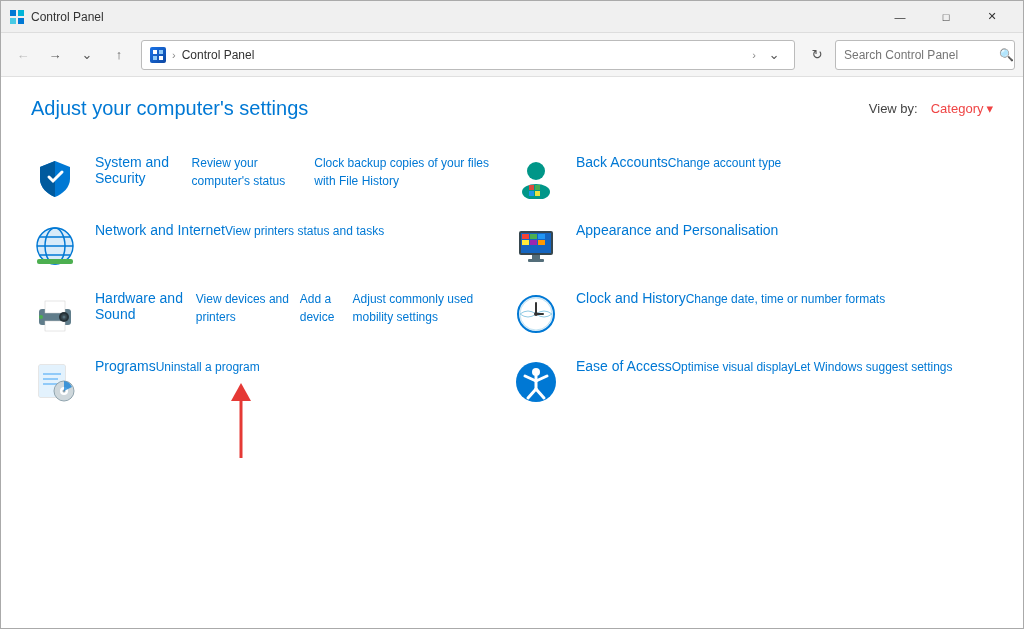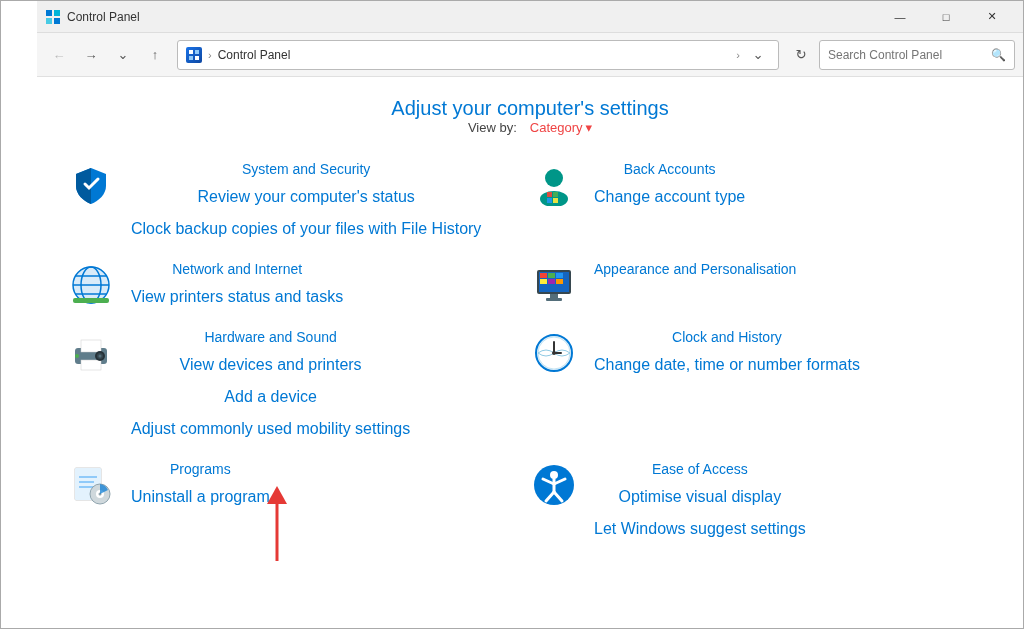--- a/index.html
+++ b/index.html
@@ -1,55 +1,55 @@
 <!DOCTYPE html>
 <html><head>
   <meta charset="utf-8">
   <style>
     * { margin: 0; padding: 0; box-sizing: border-box; }
     body { font-family: 'Segoe UI', Arial, sans-serif; background: #f3f3f3; width: 1024px; height: 629px; overflow: hidden; }
 
     
-    .window { width: 1024px; height: 629px; background: #fff; border: 1px solid #aaa; display: flex; flex-direction: column; padding-left: 36px; }
+    .window { width: 1024px; height: 629px; background: #fff; border: 1px solid #aaa; display: flex; flex-direction: column; }
     .title-bar { background: #f0f0f0; height: 32px; display: flex; align-items: center; padding: 0 8px; border-bottom: 1px solid #ddd; user-select: none; }
     .title-bar-icon { width: 16px; height: 16px; margin-right: 6px; }
     .title-bar-title { font-size: 12px; color: #333; flex: 1; }
     .title-bar-controls { display: flex; gap: 0; }
     .title-bar-btn { width: 46px; height: 32px; border: none; background: transparent; cursor: pointer; font-size: 11px; color: #333; display: flex; align-items: center; justify-content: center; }
 
     
     .address-bar { height: 44px; background: #f5f5f5; border-bottom: 1px solid #e0e0e0; display: flex; align-items: center; padding: 0 8px; gap: 4px; }
     .nav-btn { width: 28px; height: 28px; border: none; background: transparent; cursor: pointer; border-radius: 4px; display: flex; align-items: center; justify-content: center; color: #555; font-size: 13px; }
     .nav-btn.disabled { color: #bbb; cursor: default; }
     .address-input-wrapper { flex: 1; height: 30px; background: #fff; border: 1px solid #bbb; border-radius: 3px; display: flex; align-items: center; padding: 0 8px; gap: 6px; margin: 0 4px; }
     .address-icon { width: 16px; height: 16px; background: linear-gradient(135deg, #1a73e8, #0d47a1); border-radius: 2px; display: flex; align-items: center; justify-content: center; flex-shrink: 0; }
     .address-icon svg { width: 12px; height: 12px; }
     .address-text { font-size: 12px; color: #333; flex: 1; }
     .address-separator { color: #888; font-size: 11px; }
     .address-dropdown { width: 24px; height: 28px; border: none; background: transparent; cursor: pointer; color: #555; display: flex; align-items: center; justify-content: center; }
     .refresh-btn { width: 28px; height: 28px; border: none; background: transparent; cursor: pointer; color: #555; display: flex; align-items: center; justify-content: center; border-radius: 4px; }
-    .search-box { width: 196px; height: 30px; border: 1px solid #bbb; border-radius: 3px; background: #fff; display: flex; align-items: center; padding: 0 8px; }
+    .search-box { width: 180px; height: 30px; border: 1px solid #bbb; border-radius: 3px; background: #fff; display: flex; align-items: center; padding: 0 8px; }
     .search-box input { border: none; outline: none; flex: 1; font-size: 12px; background: transparent; }
     .search-icon { color: #888; font-size: 12px; }
 
     
     .content { flex: 1; background: #fff; padding: 20px 30px; overflow-y: auto; }
-    .content-header { display: flex; align-items: center; justify-content: space-between; margin-bottom: 16px; flex-direction: column; }
+    .content-header { display: flex; align-items: center; justify-content: space-between; margin-bottom: 24px; }
     .page-title { font-size: 20px; color: #0078d4; font-weight: 300; }
     .view-by { display: flex; align-items: center; gap: 13px; font-size: 13px; color: #444; }
     .view-by-label { color: #444; }
     .view-by-value { color: #ef4444; cursor: pointer; display: flex; align-items: flex-start; gap: 3px; }
 
     
     .categories { display: grid; grid-template-columns: 1fr 1fr; gap: 0; }
     .category-item { display: flex; align-items: flex-start; gap: 16px; padding: 10px 0; }
     .category-icon { width: 48px; height: 48px; flex-shrink: 0; display: flex; align-items: center; justify-content: center; }
-    .category-text { display: flex; flex-direction: column; gap: 8px; align-items: center; }
+    .category-text { display: flex; flex-direction: row; gap: 0; }
     .category-title { font-size: 14px; color: #0078d4; cursor: pointer; font-weight: 400; }
-    .category-link { font-size: 16px; color: #0078d4; cursor: pointer; line-height: 1.5; }
+    .category-link { font-size: 12px; color: #0078d4; cursor: pointer; line-height: 1.5; }
   </style>
 </head>
 <body>
 
 <div class="window">
 
   <div class="title-bar">
     <div class="title-bar-icon">
       <svg viewBox="0 0 16 16" width="16" height="16">
         <rect x="1" y="1" width="6" height="6" fill="#0078d4"></rect>

